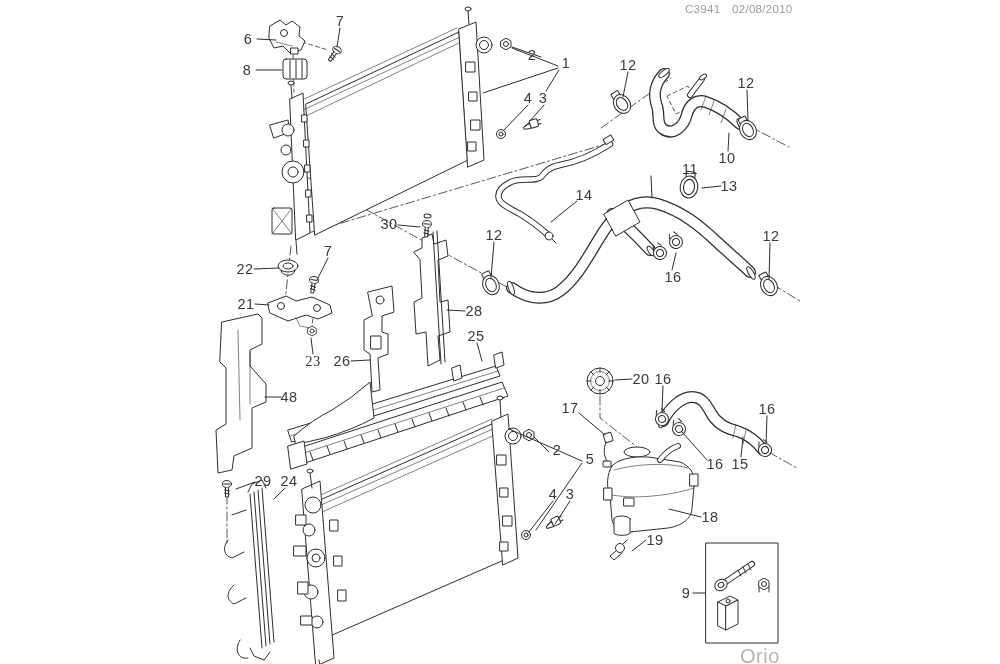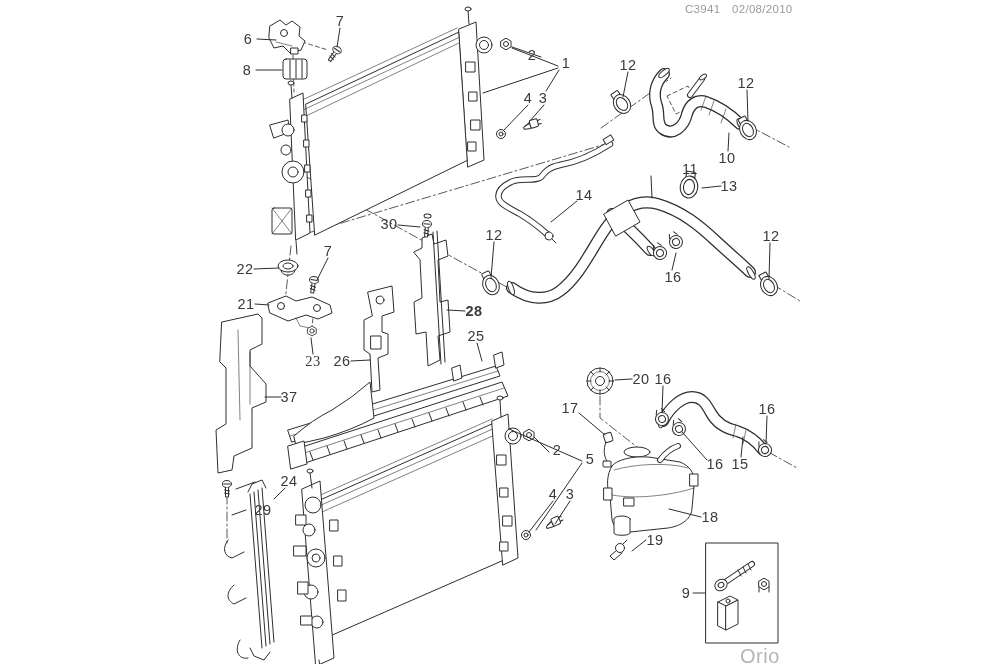--- a/index.html
+++ b/index.html
@@ -480,20 +480,20 @@
       <span class="callout" style="left: 570px; top: 408px;">17</span>
       <span class="callout" style="left: 710px; top: 517px;">18</span>
       <span class="callout" style="left: 655px; top: 540px;">19</span>
       <span class="callout" style="left: 641px; top: 379px; text-align: right;">20</span>
       <span class="callout" style="left: 246px; top: 304px;">21</span>
       <span class="callout" style="left: 245px; top: 269px;">22</span>
       <span class="callout" style="left: 313px; top: 361px; font-family: Liberation Serif, serif;">23</span>
       <span class="callout" style="left: 289px; top: 481px;">24</span>
       <span class="callout" style="left: 476px; top: 336px;">25</span>
       <span class="callout" style="left: 342px; top: 361px;">26</span>
-      <span class="callout" style="left: 289px; top: 397px;">37</span>
-      <span class="callout" style="left: 474px; top: 311px; font-weight: bold;">28</span>
-      <span class="callout" style="left: 263px; top: 481px; margin-top: 29px;">29</span>
+      <span class="callout" style="left: 289px; top: 397px;">48</span>
+      <span class="callout" style="left: 474px; top: 311px;">28</span>
+      <span class="callout" style="left: 263px; top: 481px;">29</span>
       <span class="callout" style="left: 389px; top: 224px;">30</span>
     </div>
 
   <span class="credit" style="left:740px;top:645px;">Orio AB</span>
 </div>
 
 </body></html>

